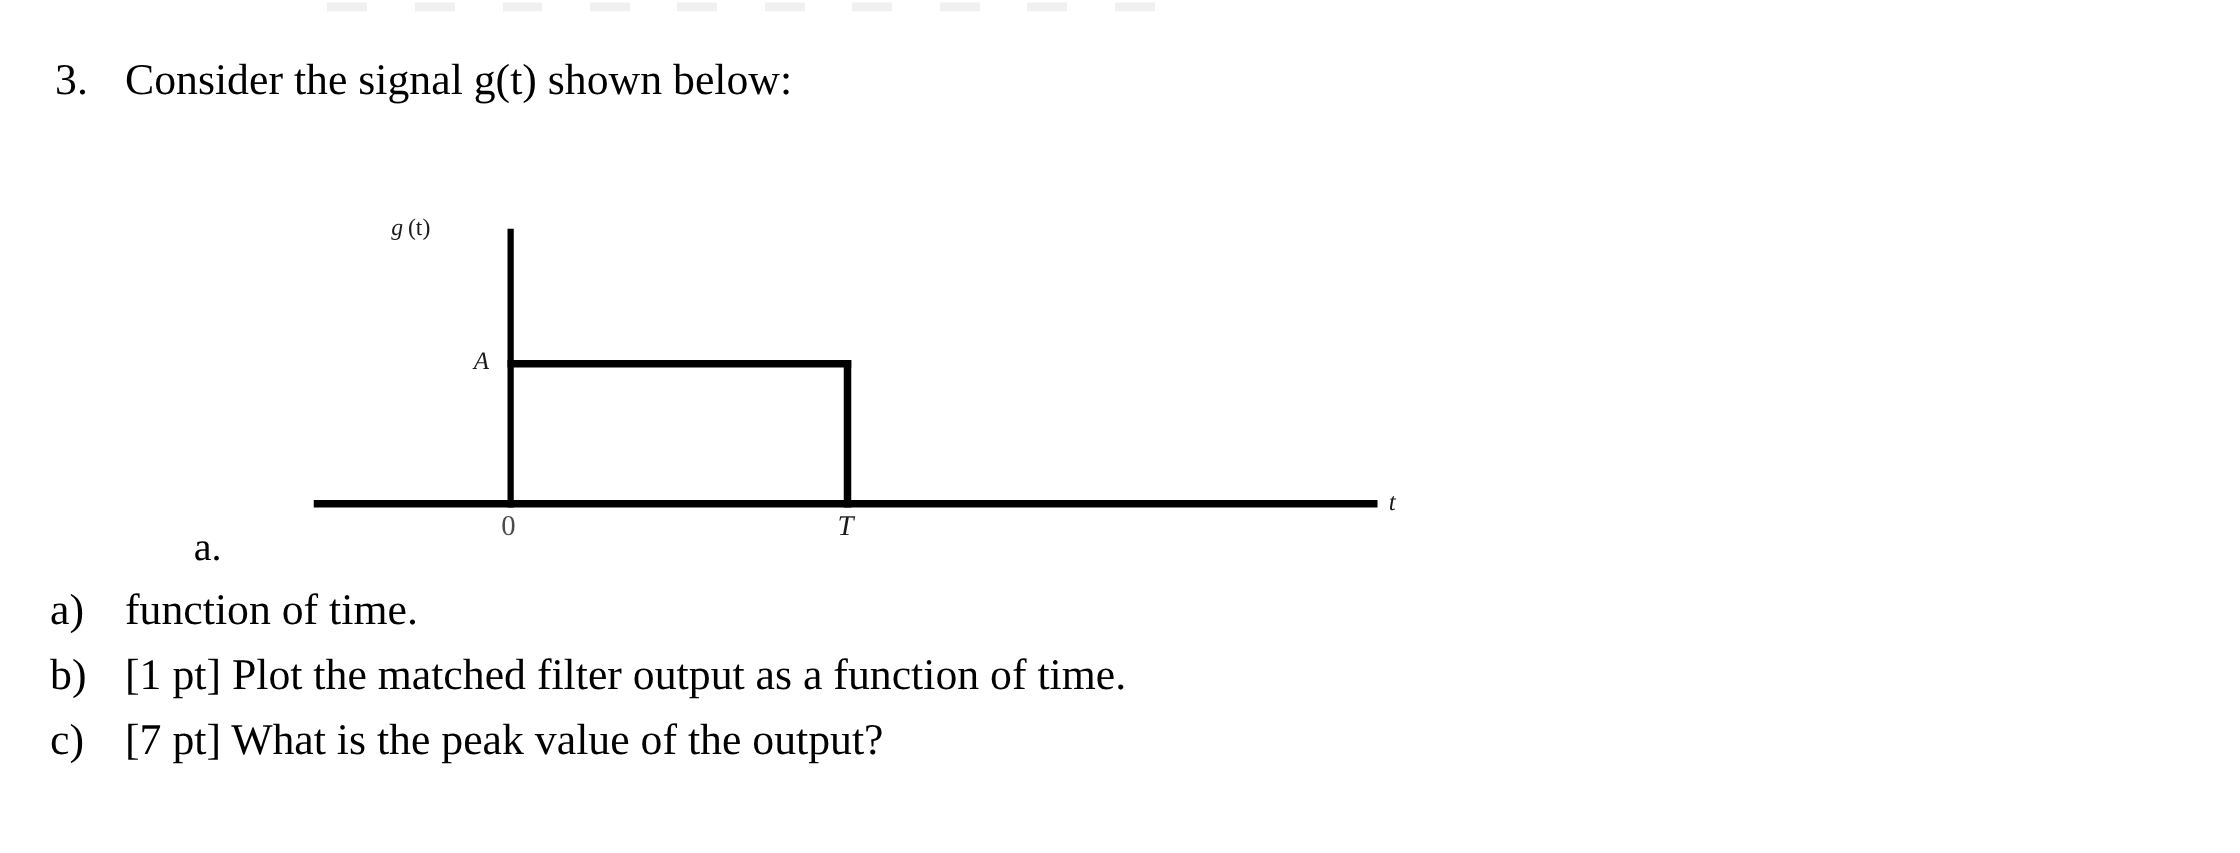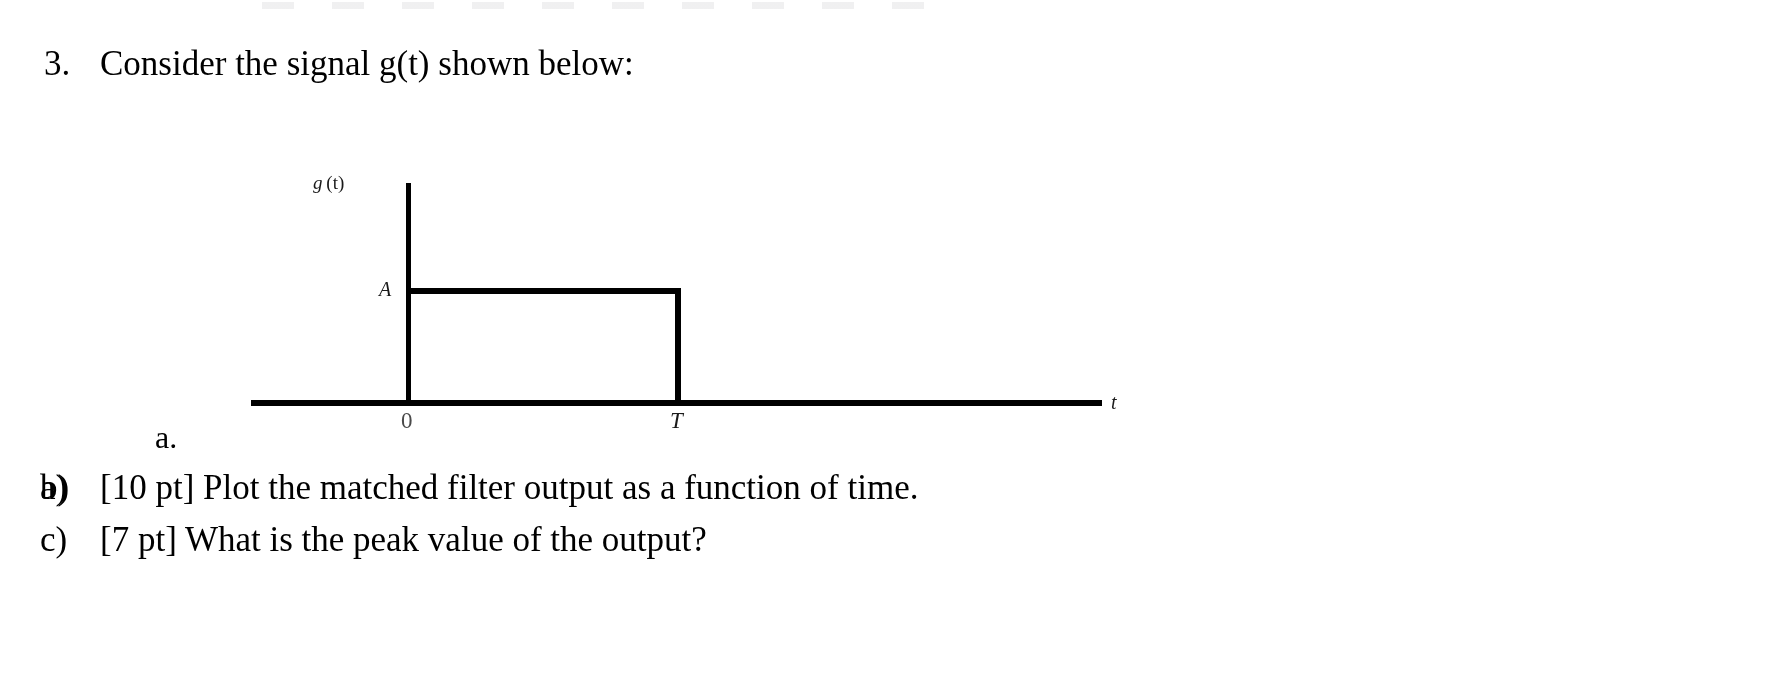--- a/index.html
+++ b/index.html
@@ -210,25 +210,26 @@
 
     </div>
   </div>
 
   <div class="stray-a">a.</div>
 
   <div class="q-list">
 
     <div class="q-item">
       <span class="q-marker">a)</span>
+      <span class="cont">function of time.</span>
     </div>
 
     <div class="q-item">
       <span class="q-marker">b)</span>
-      <span class="q-text">[10 pt] Plot the matched filter output as a function of time.</span>
+      <span class="q-text">[1 pt] Plot the matched filter output as a function of time.</span>
     </div>
 
     <div class="q-item">
       <span class="q-marker">c)</span>
       <span class="q-text">[7 pt] What is the peak value of the output?</span>
     </div>
 
   </div>
 
 </div>

